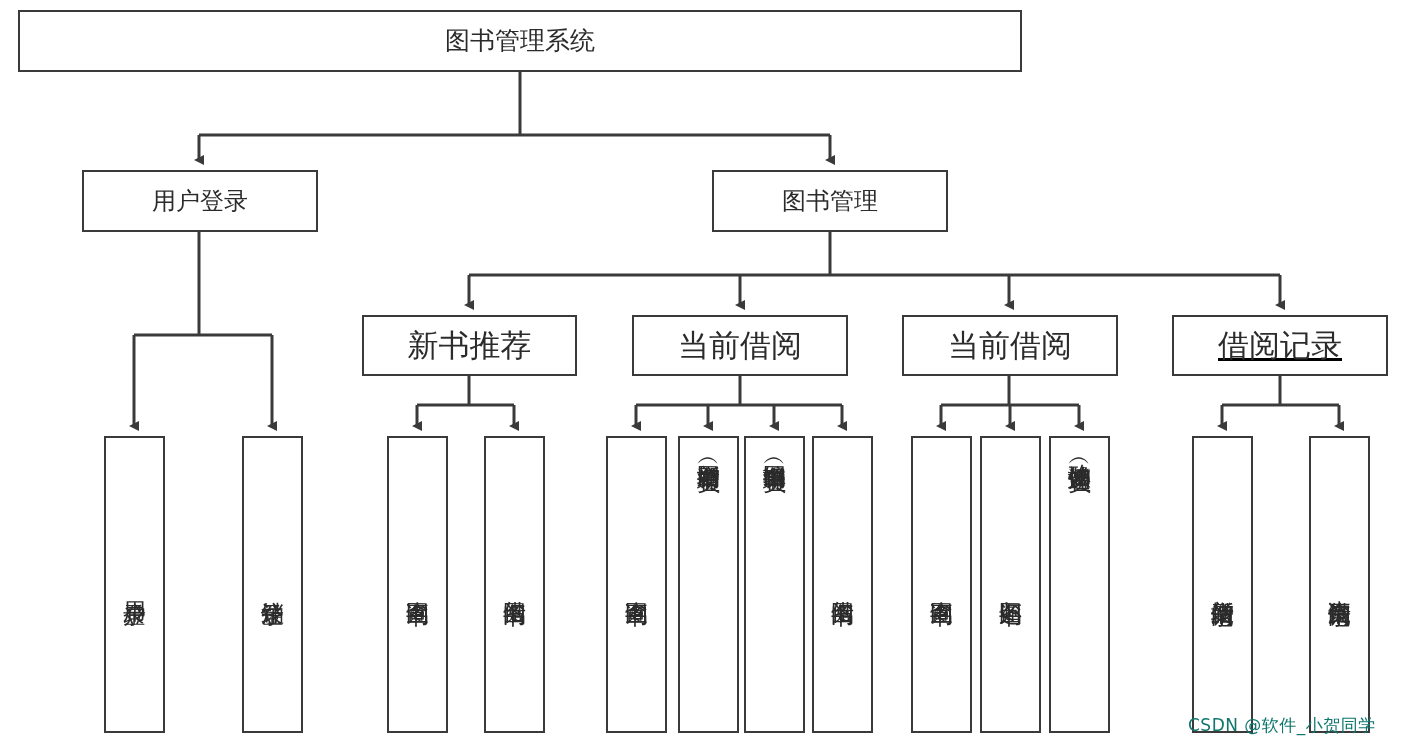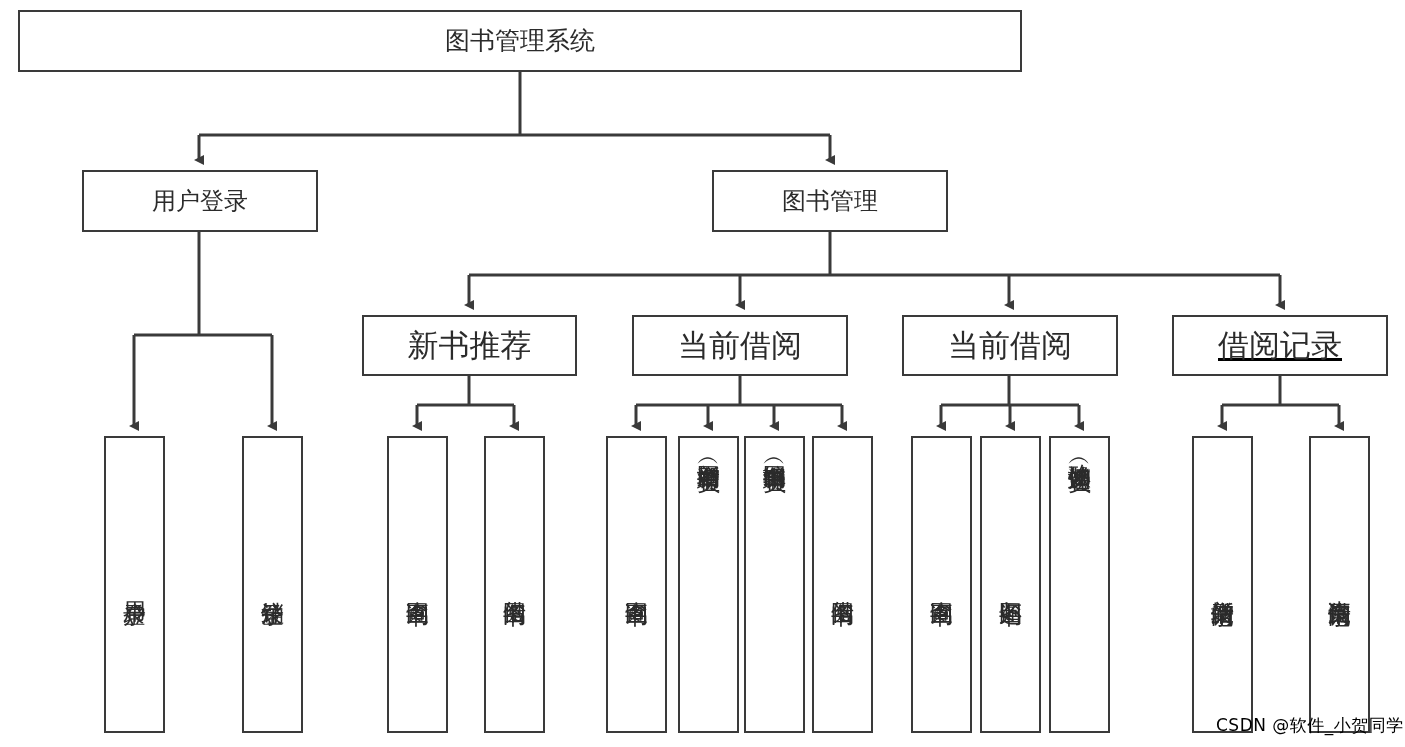--- a/index.html
+++ b/index.html
@@ -68,24 +68,23 @@
   }
   .leaf.center-text {
     align-items: center;
     padding-top: 0;
   }
   .watermark {
     position: absolute;
     left: 1188px;
     top: 714px;
     font-size: 17px;
-    color: #000000;
+    color: #0f766e;
     white-space: nowrap;
     letter-spacing: 0.5px;
-    margin-left: 28px;
   }
 </style>
 </head>
 <body>
 
 <div id="diagram-root">
 
   <svg class="flow-canvas" viewBox="0 0 1405 747">
     <defs>
       <marker id="arrowhead" markerWidth="10" markerHeight="10" refX="5" refY="5" orient="auto" markerUnits="userSpaceOnUse">

